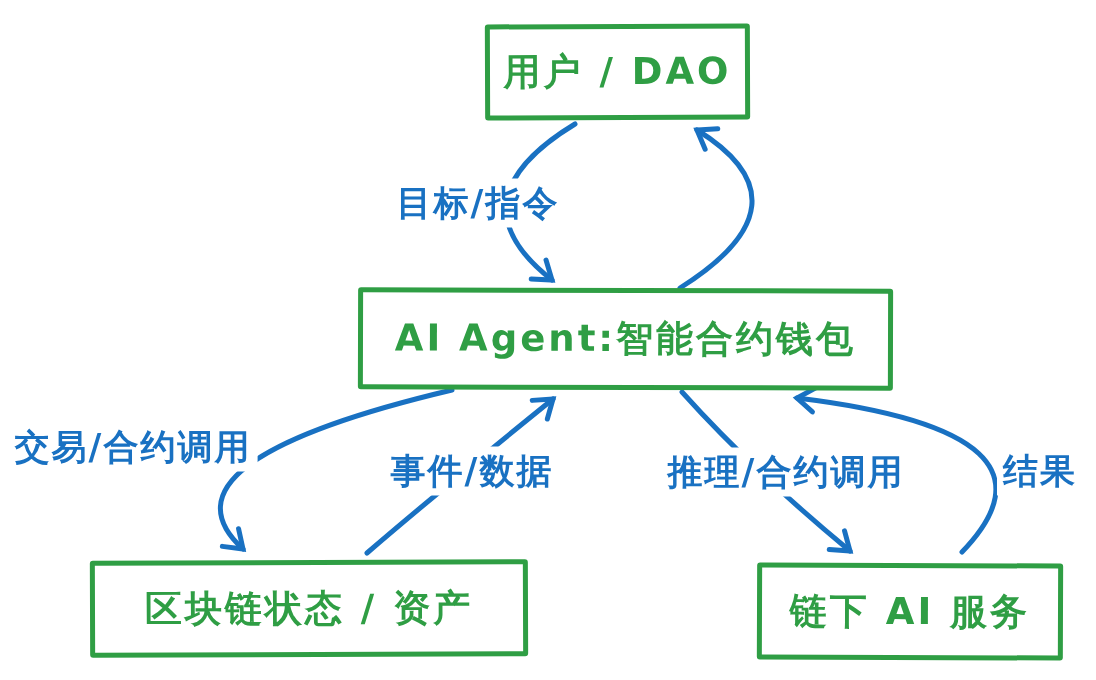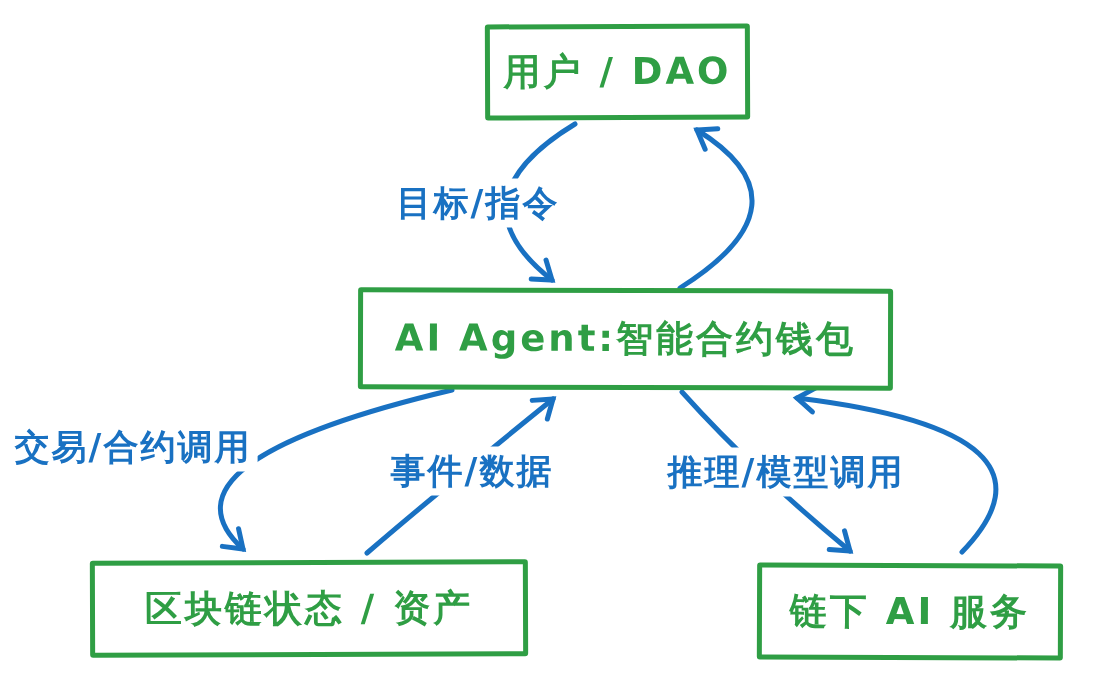--- a/index.html
+++ b/index.html
@@ -53,20 +53,21 @@
     <path class="arrow" d="M680,288 Q815,203 697,130" marker-end="url(#arrowhead)"></path>
     <path class="arrow" d="M452,390 Q148,462 243,549" marker-end="url(#arrowhead)"></path>
     <path class="arrow" d="M367,553 Q432,497 553,399" marker-end="url(#arrowhead)"></path>
     <path class="arrow" d="M682,392 Q752,470 850,551" marker-end="url(#arrowhead)"></path>
     <path class="arrow" d="M962,552 Q1078,432 797,398" marker-end="url(#arrowhead)"></path>
   </svg>
 
   <div class="edge-label lbl-goal">目标/指令</div>
   <div class="edge-label lbl-tx">交易/合约调用</div>
   <div class="edge-label lbl-events">事件/数据</div>
-  <div class="edge-label lbl-inference">推理/模型调用</div>
+  <div class="edge-label lbl-inference">推理/合约调用</div>
+  <div class="edge-label lbl-result">结果</div>
 
   <div class="node node-user">用户 / DAO</div>
   <div class="node node-agent">AI Agent:智能合约钱包</div>
   <div class="node node-chain">区块链状态 / 资产</div>
   <div class="node node-ai">链下 AI 服务</div>
 
 </div>
 
 </body></html>

